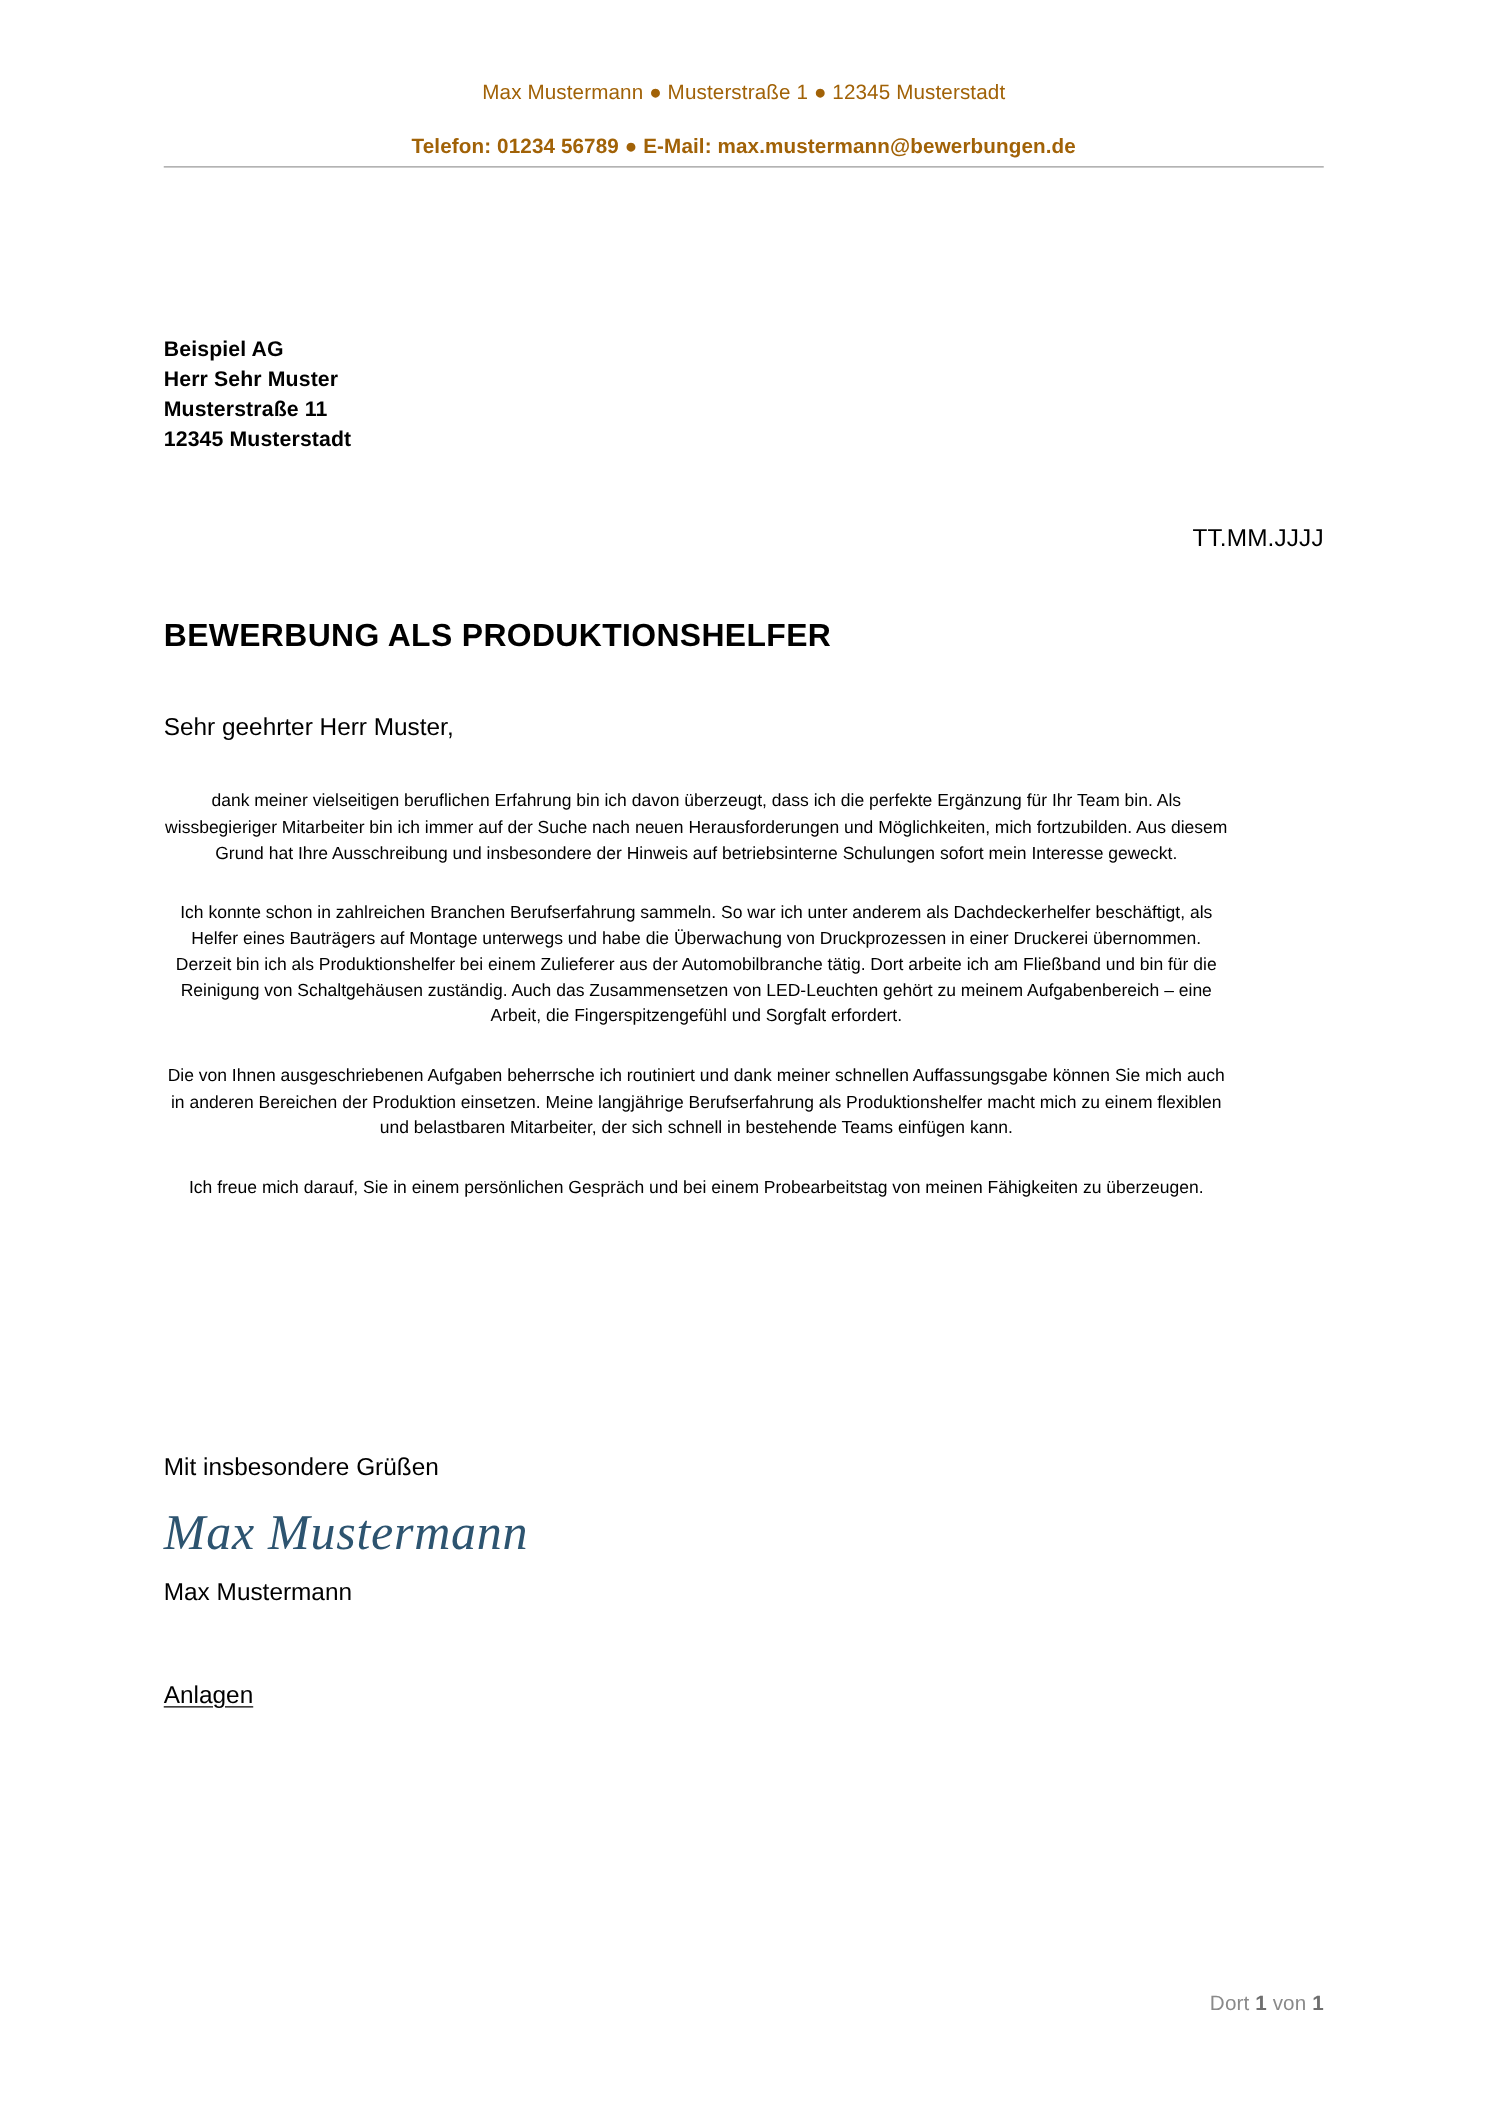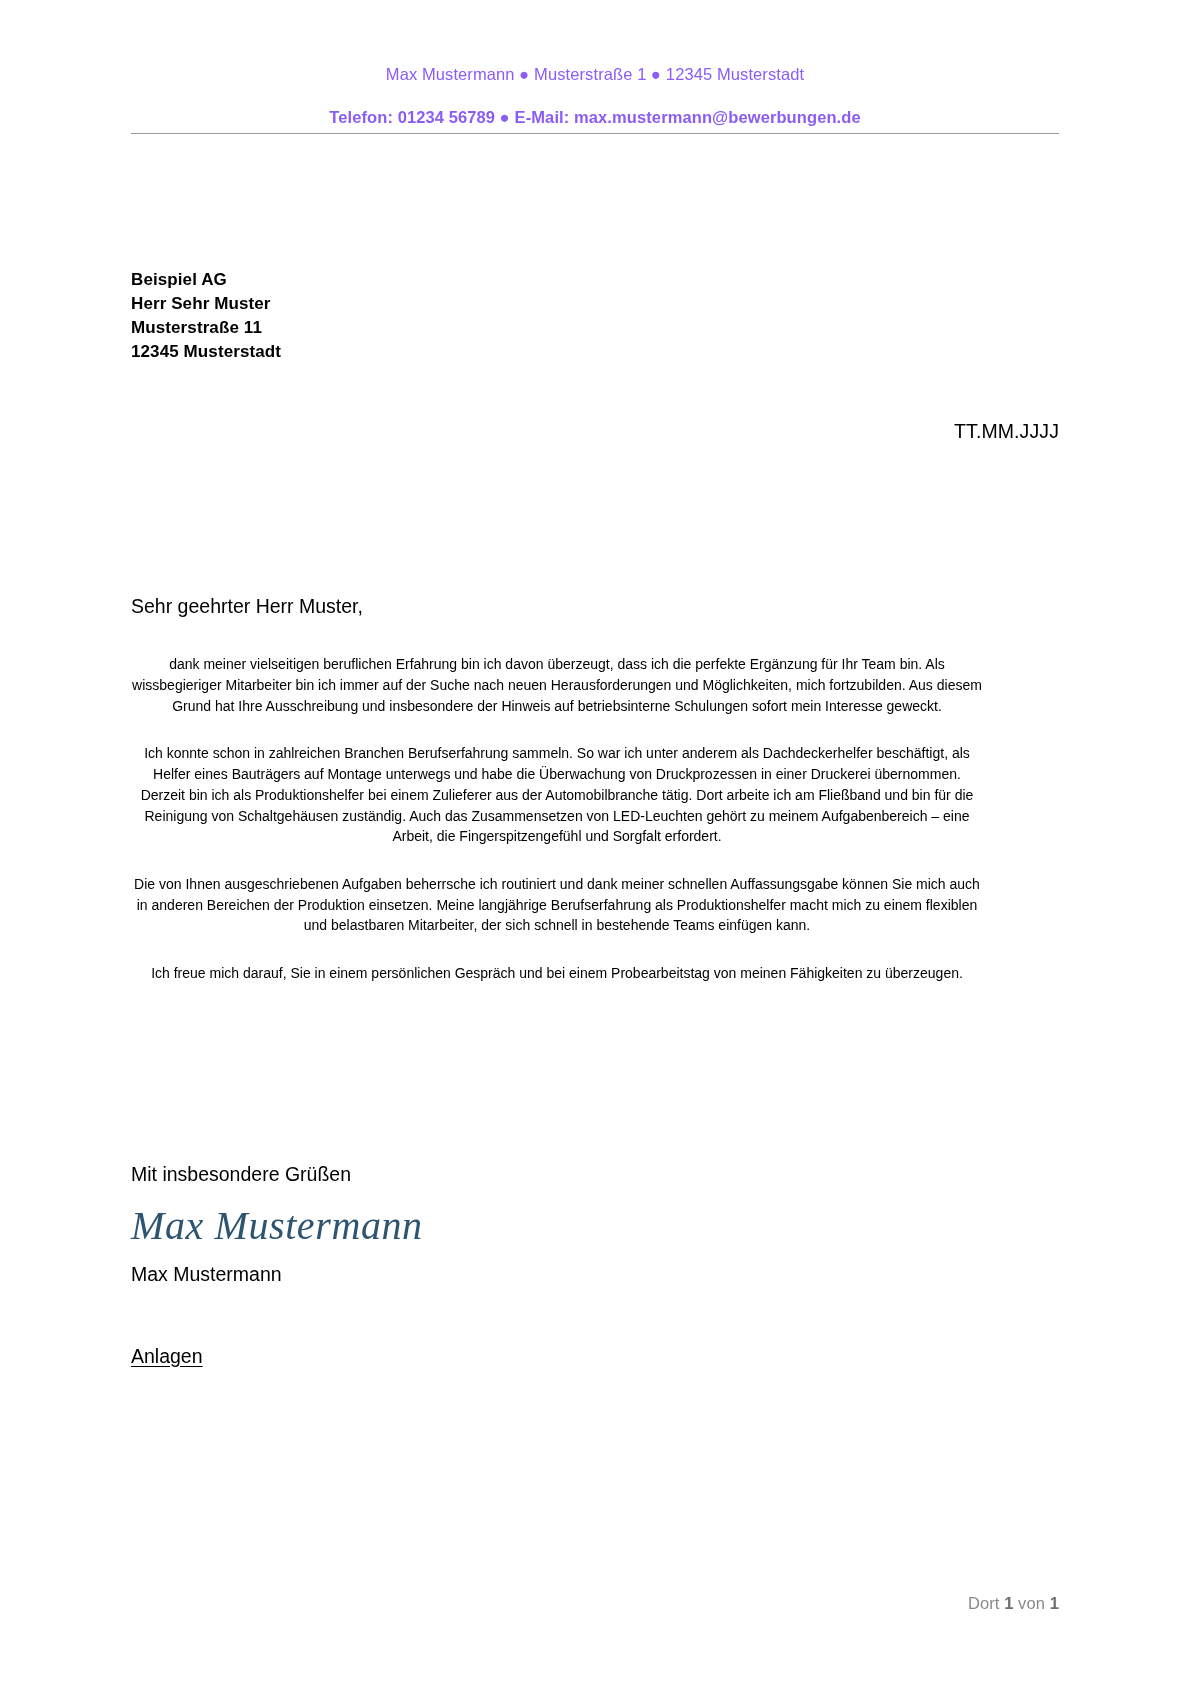--- a/index.html
+++ b/index.html
@@ -29,21 +29,21 @@
     position: absolute;
     left: 0;
     top: 0;
     width: 1190px;
     padding-top: 62px;
     text-align: center;
   }
 
   .letterhead-line {
     font-size: 16.5px;
-    color: #8b5cf6;
+    color: #a16207;
     letter-spacing: 0.1px;
     line-height: 1.5;
   }
 
   .letterhead-line.second {
     margin-top: 18px;
     font-weight: bold;
   }
 
   .letterhead-rule {
@@ -84,21 +84,21 @@
     top: 495px;
     font-size: 25.5px;
     font-weight: bold;
     letter-spacing: 0.3px;
   }
 
   
   .body-block {
     position: absolute;
     left: 131px;
-    top: 592px;
+    top: 568px;
     width: 852px;
   }
 
   .salutation {
     font-size: 19.5px;
     line-height: 1.45;
     margin-bottom: 34px;
   }
 
   .para {
@@ -178,20 +178,21 @@
 
   <div class="recipient">
     <div>Beispiel AG</div>
     <div>Herr Sehr Muster</div>
     <div>Musterstraße 11</div>
     <div>12345 Musterstadt</div>
   </div>
 
   <div class="date">TT.MM.JJJJ</div>
 
+  <div class="subject">BEWERBUNG ALS PRODUKTIONSHELFER</div>
 
   <div class="body-block">
     <div class="salutation">Sehr geehrter Herr Muster,</div>
     <p class="para">dank meiner vielseitigen beruflichen Erfahrung bin ich davon überzeugt, dass ich die perfekte Ergänzung für Ihr Team bin. Als wissbegieriger Mitarbeiter bin ich immer auf der Suche nach neuen Herausforderungen und Möglichkeiten, mich fortzubilden. Aus diesem Grund hat Ihre Ausschreibung und insbesondere der Hinweis auf betriebsinterne Schulungen sofort mein Interesse geweckt.</p>
     <p class="para">Ich konnte schon in zahlreichen Branchen Berufserfahrung sammeln. So war ich unter anderem als Dachdeckerhelfer beschäftigt, als Helfer eines Bauträgers auf Montage unterwegs und habe die Überwachung von Druckprozessen in einer Druckerei übernommen. Derzeit bin ich als Produktionshelfer bei einem Zulieferer aus der Automobilbranche tätig. Dort arbeite ich am Fließband und bin für die Reinigung von Schaltgehäusen zuständig. Auch das Zusammensetzen von LED-Leuchten gehört zu meinem Aufgabenbereich – eine Arbeit, die Fingerspitzengefühl und Sorgfalt erfordert.</p>
     <p class="para">Die von Ihnen ausgeschriebenen Aufgaben beherrsche ich routiniert und dank meiner schnellen Auffassungsgabe können Sie mich auch in anderen Bereichen der Produktion einsetzen. Meine langjährige Berufserfahrung als Produktionshelfer macht mich zu einem flexiblen und belastbaren Mitarbeiter, der sich schnell in bestehende Teams einfügen kann.</p>
     <p class="para">Ich freue mich darauf, Sie in einem persönlichen Gespräch und bei einem Probearbeitstag von meinen Fähigkeiten zu überzeugen.</p>
   </div>
 
   <div class="closing">

